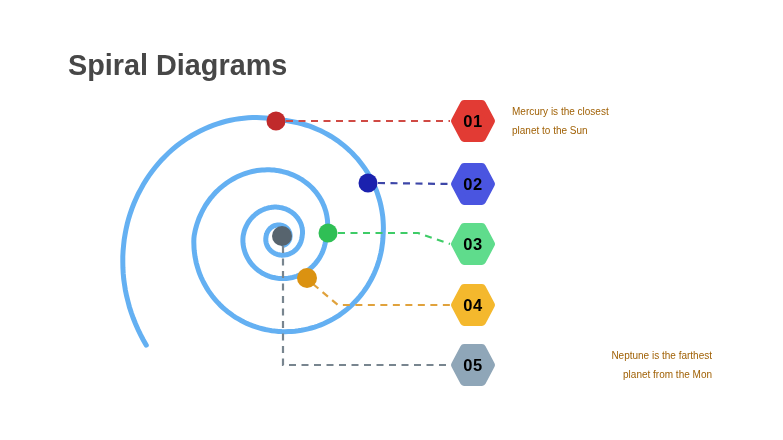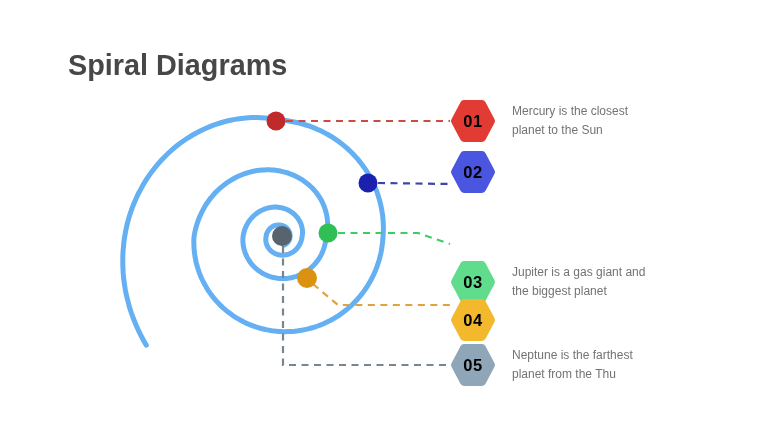--- a/index.html
+++ b/index.html
@@ -19,21 +19,21 @@
   }
   .hexwrap{position:relative;width:46px;height:44px;flex:0 0 auto;}
   .hexwrap svg{display:block;}
   .num{
     position:absolute;left:0;top:0;width:46px;height:44px;
     display:flex;align-items:center;justify-content:center;
     color:#000000;font-size:16.5px;font-weight:700;letter-spacing:.5px;
   }
   .desc{
     margin:0 0 0 16px;width:200px;
-    font-size:12px;line-height:19px;color:#737373;
+    font-size:10px;line-height:19px;color:#a16207;
     white-space:pre-line;
   }
 </style>
 </head>
 <body>
 
 <main>
   <h1 class="page-title">Spiral Diagrams</h1>
 
   <svg id="diagram-svg" width="783" height="440" viewBox="0 0 783 440">
@@ -58,50 +58,48 @@
       <div class="row" style="top: 99px;">
     <div class="hexwrap">
       <svg width="46" height="44" viewBox="0 0 46 44">
         <polygon class="hex-shape" points="5,22 14,5 32,5 41,22 32,39 14,39" stroke-width="8" stroke-linejoin="round" fill="#E23B34" stroke="#E23B34"></polygon>
       </svg>
       <span class="num">01</span>
     </div>
     <p class="desc">Mercury is the closest
 planet to the Sun</p>
   </div>
-      <div class="row" style="top: 150px;">
+      <div class="row" style="top: 162px;">
     <div class="hexwrap">
       <svg width="46" height="44" viewBox="0 0 46 44">
         <polygon class="hex-shape" points="5,22 14,5 32,5 41,22 32,39 14,39" stroke-width="8" stroke-linejoin="round" fill="#4A55E0" stroke="#4A55E0"></polygon>
       </svg>
       <span class="num">02</span>
     </div>
   </div>
-      <div class="row" style="top: 222px; margin-top: 38px;">
+      <div class="row" style="top: 222px;">
     <div class="hexwrap">
       <svg width="46" height="44" viewBox="0 0 46 44">
         <polygon class="hex-shape" points="5,22 14,5 32,5 41,22 32,39 14,39" stroke-width="8" stroke-linejoin="round" fill="#5FDC8C" stroke="#5FDC8C"></polygon>
       </svg>
       <span class="num">03</span>
     </div>
-    <p class="desc">Jupiter is a gas giant and
-the biggest planet</p>
   </div>
-      <div class="row" style="top: 298px;">
+      <div class="row" style="top: 283px;">
     <div class="hexwrap">
       <svg width="46" height="44" viewBox="0 0 46 44">
         <polygon class="hex-shape" points="5,22 14,5 32,5 41,22 32,39 14,39" stroke-width="8" stroke-linejoin="round" fill="#F4B82D" stroke="#F4B82D"></polygon>
       </svg>
       <span class="num">04</span>
     </div>
   </div>
-      <div class="row" style="top: 343px;">
+      <div class="row" style="top: 343px; text-align: right;">
     <div class="hexwrap">
       <svg width="46" height="44" viewBox="0 0 46 44">
         <polygon class="hex-shape" points="5,22 14,5 32,5 41,22 32,39 14,39" stroke-width="8" stroke-linejoin="round" fill="#8FA6B8" stroke="#8FA6B8"></polygon>
       </svg>
       <span class="num">05</span>
     </div>
     <p class="desc">Neptune is the farthest
-planet from the Thu</p>
+planet from the Mon</p>
   </div>
     </div>
 </main>
 
 </body></html>

